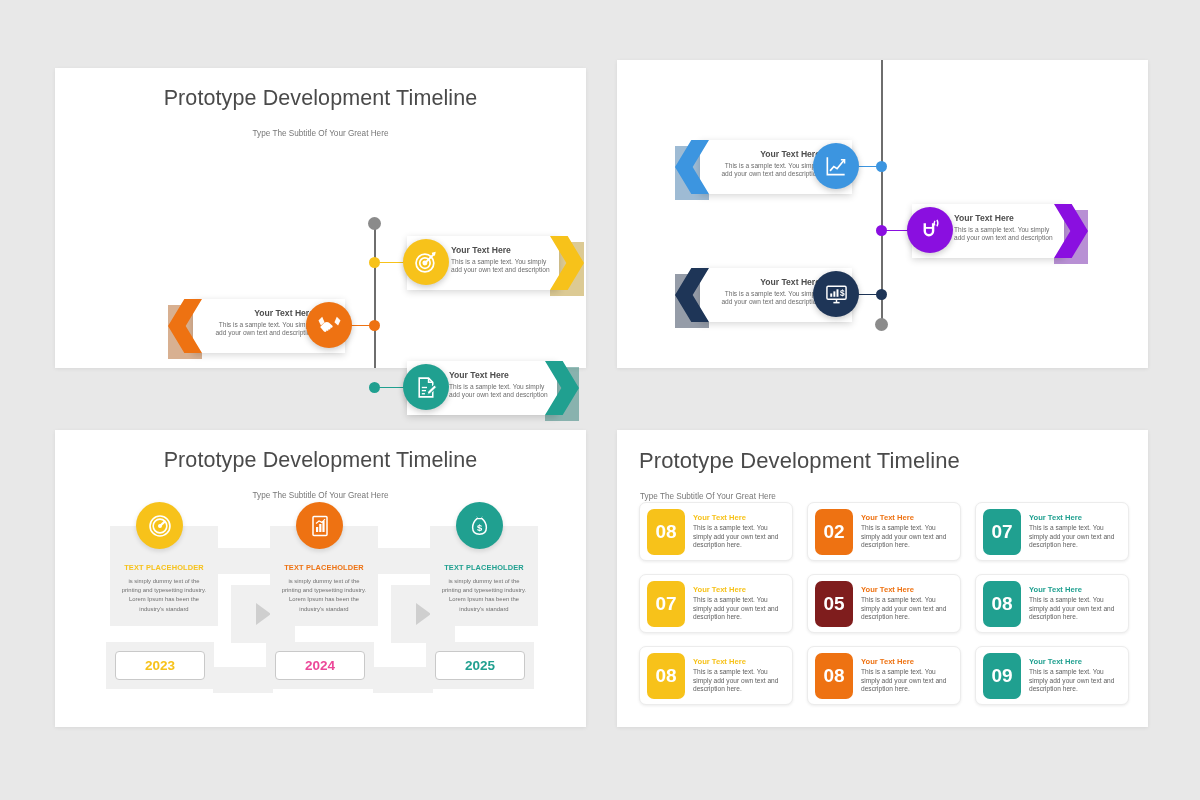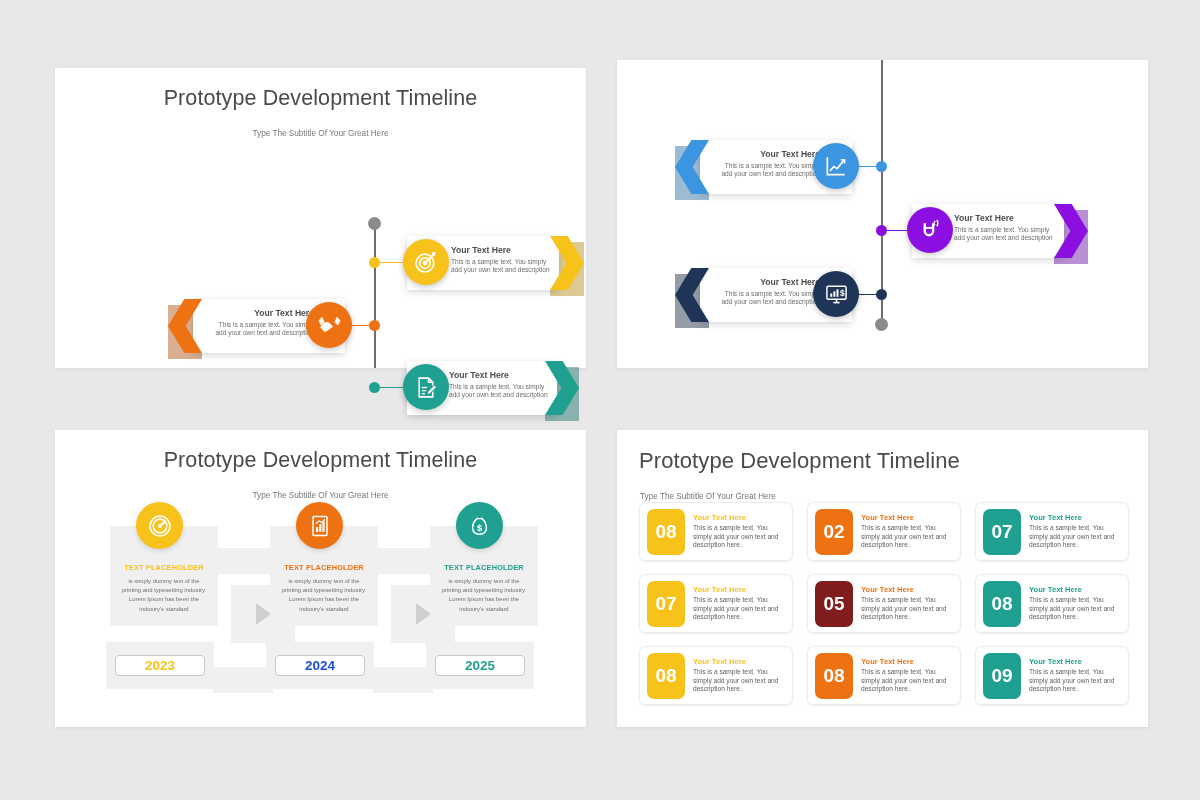--- a/index.html
+++ b/index.html
@@ -140,21 +140,21 @@
     margin-top: 5px;
   }
   .s3-yearwrap {
     position: absolute;
     top: 140px; left: 0;
     width: 108px; height: 47px;
     background: #f0f0f0;
     display: flex; align-items: center; justify-content: center;
   }
   .s3-year {
-    width: 90px; height: 21px;
+    width: 90px; height: 29px;
     border: 1px solid #c9c9c9;
     border-radius: 4px;
     background: #fff;
     display: flex; align-items: center; justify-content: center;
     font-size: 13.5px;
     font-weight: bold;
   }
   .s3-band {
     position: absolute;
     background: #f0f0f0;
@@ -419,21 +419,21 @@
       <div class="s3-card">
         <div class="s3-ph" style="color:#EE7212;">TEXT PLACEHOLDER</div>
         <div class="s3-body">
           <div>is simply dummy text of the</div>
           <div>printing and typesetting industry.</div>
           <div>Lorem Ipsum has been the</div>
           <div>industry's standard</div>
         </div>
       </div>
       <div class="s3-yearwrap">
-        <div class="s3-year" style="color:#1d4ed8;">2024</div>
+        <div class="s3-year" style="color:#ec4899;">2024</div>
       </div>
     </div>
 
     <div class="s3-col" style="left:371px; top:72px;">
       <div class="s3-icon" style="background:#20A090;">
         <svg width="25" height="25" viewBox="0 0 24 24" fill="none" stroke="#fff" stroke-width="1.4">
           <path d="M9 2.6 l1.3 2.2 h3.4 L15 2.6 l-.9 2.6 h-4.2 z" fill="#fff" stroke="none"></path>
           <path d="M9.6 5.4 h4.8 c2.6 2.2 4.2 5.3 4.2 8.6 0 4.2-2.6 6.4-6.6 6.4 s-6.6-2.2-6.6-6.4 c0-3.3 1.6-6.4 4.2-8.6 z"></path>
           <text x="12" y="17" text-anchor="middle" font-family="Liberation Sans, sans-serif" font-size="9" font-weight="bold" fill="#fff" stroke="none">$</text>
         </svg>

